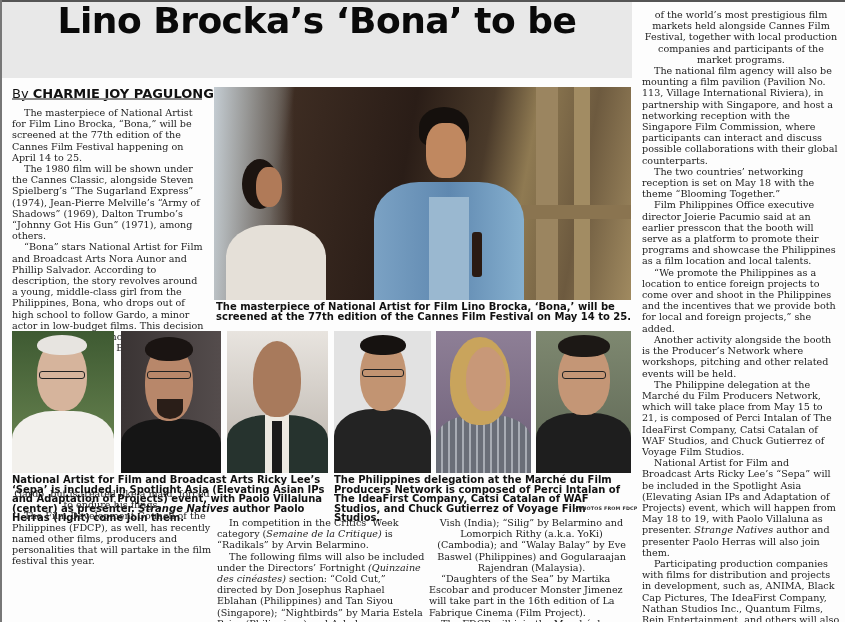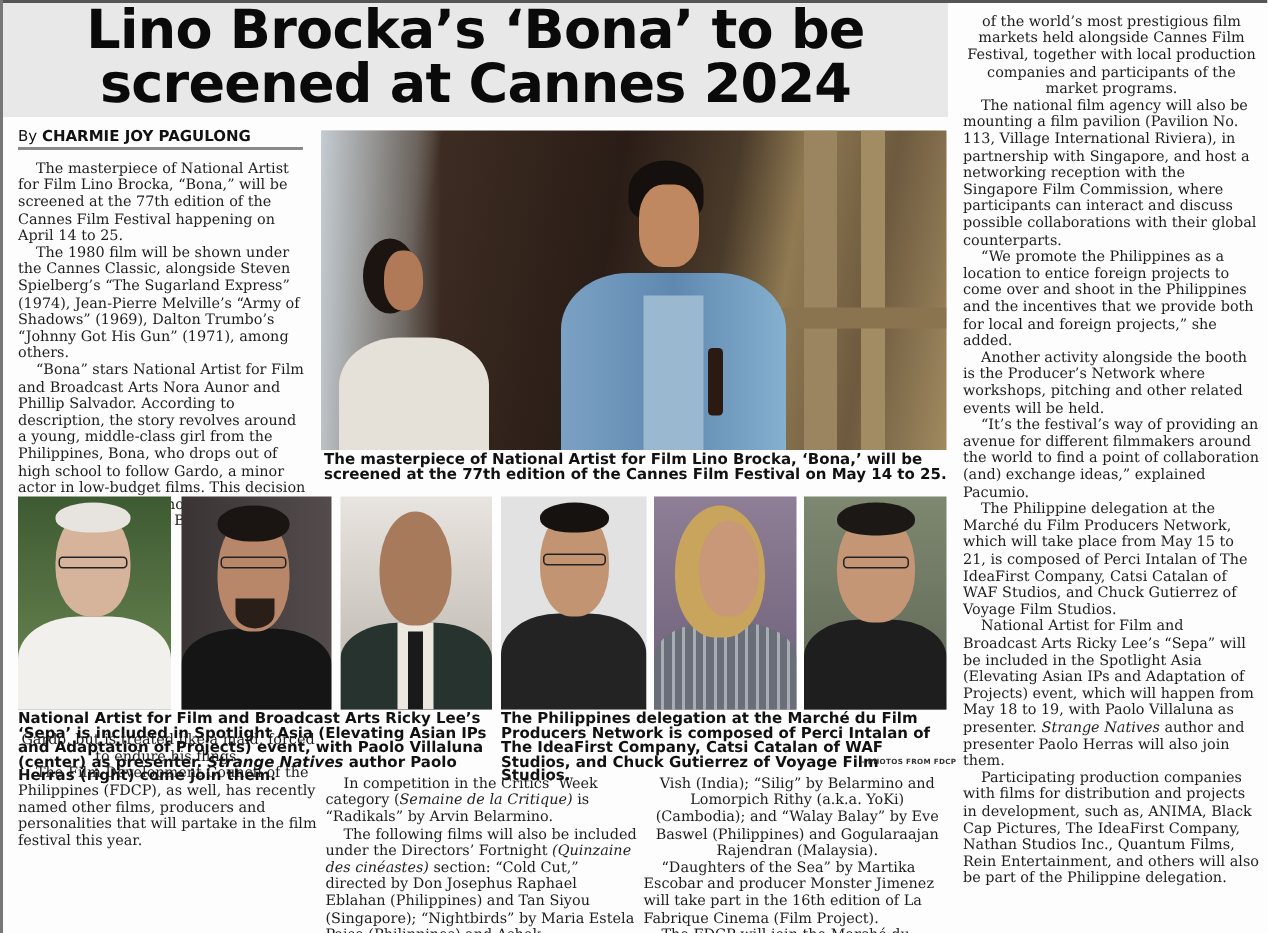--- a/index.html
+++ b/index.html
@@ -8,21 +8,21 @@
 
   .frame-top { position: absolute; left: 0; top: 0; width: 845px; height: 2px; background: #555; }
   .frame-left { position: absolute; left: 0; top: 0; width: 2px; height: 622px; background: #777; }
 
   .headline-band { position: absolute; left: 2px; top: 2px; width: 630px; height: 76px; background: #e8e8e8; }
   .headline { position: absolute; left: 2px; top: 3px; width: 630px; text-align: center;
     font-family: "DejaVu Sans", "Liberation Sans", sans-serif; font-weight: 900; font-size: 36px;
     line-height: 36px; letter-spacing: -0.5px; color: #0a0a0a; }
 
   .byline { position: absolute; left: 12px; top: 86px; font-family: "DejaVu Sans", "Liberation Sans", sans-serif;
-    font-size: 10px; color: #111; }
+    font-size: 13px; color: #111; }
   .byline b { font-weight: bold; }
   .byline-rule { position: absolute; left: 12px; top: 98px; width: 190px; height: 2px; background: #8a8a8a; }
 
   .col { position: absolute; font-size: 9.6px; line-height: 11.2px; text-align: left; color: #1c1c1c; }
   .col p { text-indent: 12px; }
   .col p.noindent { text-indent: 0; text-align: center; }
   .col i { font-style: italic; }
 
   .main-photo { position: absolute; left: 214px; top: 87px; width: 417px; height: 213px; overflow: hidden;
     background: linear-gradient(100deg, #b9c2c9 0%, #8d8c86 8%, #3d2c22 18%, #2a1d17 45%, #4a3a2a 62%, #8f7a52 72%, #6d5a3f 85%, #a08a60 100%); }
@@ -41,21 +41,20 @@
 </style>
 </head>
 <body>
 
 <div class="frame-top"></div>
 <div class="frame-left"></div>
 
 <div class="headline-band"></div>
 <h1 class="headline">
   <span style="display:block">Lino Brocka’s ‘Bona’ to be</span>
-  <span style="display:block">screened at Cannes 2024</span>
 </h1>
 
 <div class="byline">
   <span>By</span>
   <b>CHARMIE JOY PAGULONG</b>
 </div>
 <div class="byline-rule"></div>
 
 <div class="col" style="left:12px; top:107px; width:192px;">
   <p>The masterpiece of National Artist for Film Lino Brocka, “Bona,” will be screened at the 77th edition of the Cannes Film Festival happening on April 14 to 25.</p>
@@ -136,19 +135,20 @@
 
 <div class="col" style="left:429px; top:517px; width:205px;">
   <p class="noindent">Vish (India); “Silig” by Belarmino and Lomorpich Rithy (a.k.a. YoKi) (Cambodia); and “Walay Balay” by Eve Baswel (Philippines) and Gogularaajan Rajendran (Malaysia).</p>
   <p>“Daughters of the Sea” by Martika Escobar and producer Monster Jimenez will take part in the 16th edition of La Fabrique Cinema (Film Project).</p>
   <p>The FDCP will join the Marché du Film, one</p>
 </div>
 
 <div class="col" style="left:642px; top:9px; width:198px;">
   <p class="noindent">of the world’s most prestigious film markets held alongside Cannes Film Festival, together with local production companies and participants of the market programs.</p>
   <p>The national film agency will also be mounting a film pavilion (Pavilion No. 113, Village International Riviera), in partnership with Singapore, and host a networking reception with the Singapore Film Commission, where participants can interact and discuss possible collaborations with their global counterparts.</p>
+  <p>The two countries’ networking reception is set on May 18 with the theme “Blooming Together.”</p>
+  <p>Film Philippines Office executive director Joierie Pacumio said at an earlier presscon that the booth will serve as a platform to promote their programs and showcase the Philippines as a film location and local talents.</p>
   <p>“We promote the Philippines as a location to entice foreign projects to come over and shoot in the Philippines and the incentives that we provide both for local and foreign projects,” she added.</p>
   <p>Another activity alongside the booth is the Producer’s Network where workshops, pitching and other related events will be held.</p>
-  <p>“It’s the festival’s way of providing an avenue for different filmmakers around the world to find a point of collaboration (and) exchange ideas,” explained Pacumio.</p>
   <p>The Philippine delegation at the Marché du Film Producers Network, which will take place from May 15 to 21, is composed of Perci Intalan of The IdeaFirst Company, Catsi Catalan of WAF Studios, and Chuck Gutierrez of Voyage Film Studios.</p>
   <p><span>National Artist for Film and Broadcast Arts Ricky Lee’s “Sepa” will be included in the Spotlight Asia (Elevating Asian IPs and Adaptation of Projects) event, which will happen from May 18 to 19, with Paolo Villaluna as presenter. </span><i>Strange Natives</i><span> author and presenter Paolo Herras will also join them.</span></p>
   <p>Participating production companies with films for distribution and projects in development, such as, ANIMA, Black Cap Pictures, The IdeaFirst Company, Nathan Studios Inc., Quantum Films, Rein Entertainment, and others will also be part of the Philippine delegation.</p>
 </div>
 
 </body></html>

